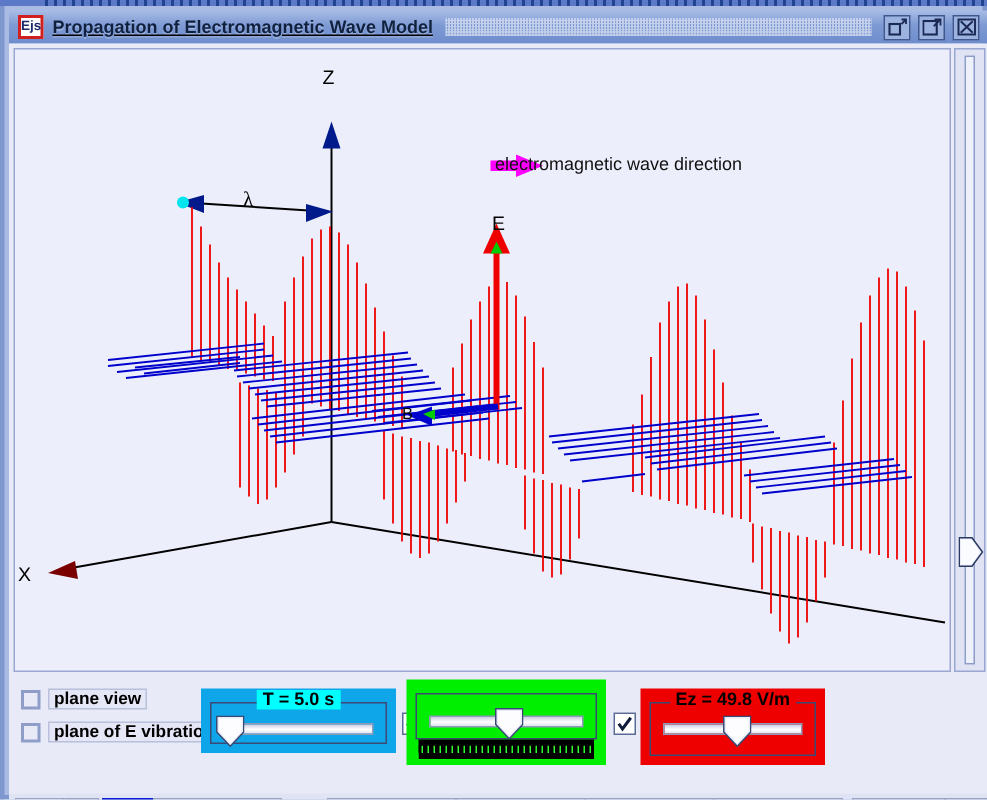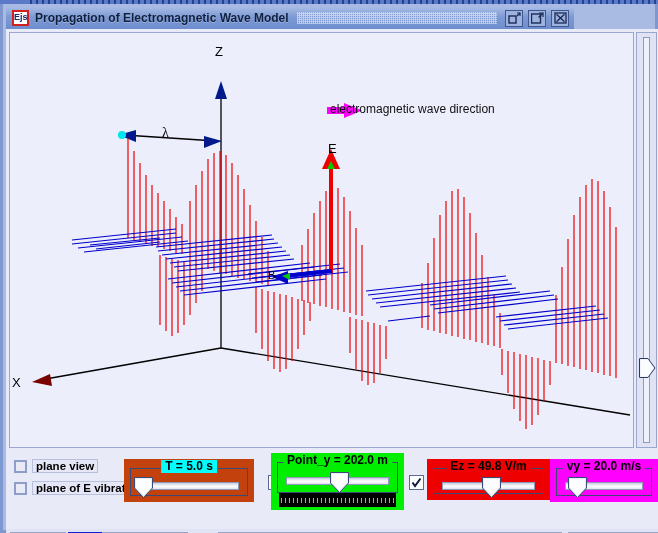--- a/index.html
+++ b/index.html
@@ -13,23 +13,23 @@
      background:repeating-linear-gradient(90deg,#22438f 0 2px,transparent 2px 6px);}
   .bg-strip2{position:absolute;left:0;top:5px;width:658px;height:5px;background:#8fa6da;}
   .bg-red-tab{position:absolute;left:36px;top:9px;width:46px;height:3px;background:#d81919;}
 
   
   .window{position:absolute;left:0;top:4px;width:658px;height:529px;
      background:#a9bbe3;border-left:3px solid #7e97cf;border-right:3px solid #7e97cf;
      border-bottom:3px solid #7e97cf;box-sizing:border-box;}
 
   
-  .titlebar{position:absolute;left:3px;top:3px;width:568px;height:22px;
+  .titlebar{position:absolute;left:3px;top:3px;width:652px;height:22px;
      background:linear-gradient(180deg,#a8bce5 0%,#7e9ad4 45%,#6e8dcd 100%);
-     display:flex;align-items:center;box-sizing:border-box;}
+     display:flex;align-items:center;box-sizing:border-box;text-decoration:underline;}
   .title-ico{width:17px;height:16px;margin-left:6px;margin-right:6px;background:#ffffff;
      border:2px solid #d02020;box-sizing:border-box;position:relative;flex:0 0 auto;}
   .title-ico::after{content:"Ejs";position:absolute;left:0;top:-2px;width:100%;
      font-size:9px;font-weight:bold;color:#1a2a6a;text-align:center;line-height:14px;
      font-family:"Liberation Sans",sans-serif;}
   .title-text{font-size:12px;font-weight:bold;color:#10203f;white-space:nowrap;
      text-shadow:0 1px 0 rgba(255,255,255,.25);}
   .title-hatch{flex:1 1 auto;height:12px;margin:0 8px;
      background-image:
        repeating-linear-gradient(0deg, rgba(255,255,255,.85) 0 1px, transparent 1px 2px),
@@ -364,21 +364,21 @@
           <div class="chkrow">
             <div class="chkbox"></div>
             <div class="chklabel">plane view</div>
           </div>
           <div class="chkrow">
             <div class="chkbox"></div>
             <div class="chklabel">plane of E vibration</div>
           </div>
         </div>
 
-        <div class="cpanel" style="left:118px;top:9px;width:130px;height:43px;background:#c2410c;">
+        <div class="cpanel" style="left:128px;top:9px;width:130px;height:43px;background:#0ea5e9;">
           <div class="fieldset">
             <div class="legend" style="background:#00ffff;">T = 5.0 s</div>
             <div class="strack" style="top:13px;"></div>
             <div class="sthumb" style="left:3px;top:8px;">
               <svg width="19" height="21" viewBox="0 0 19 21">
                 <polygon points="0.5,0.5 18.5,0.5 18.5,11 9.5,20.5 0.5,11" fill="#e9ecf7" stroke="#394a74" stroke-width="1"></polygon>
                 <polygon points="2,2 17,2 17,10.5 9.5,18.5 2,10.5" fill="#fdfdff"></polygon>
               </svg>
             </div>
           </div>
@@ -387,21 +387,20 @@
         <div class="midchk" style="left:259px;top:22px;">
           <div class="b">
             <svg width="11" height="11" viewBox="0 0 11 11">
               <path d="M1.5 5.5 L4 9 L9.5 1.5" fill="none" stroke="#101a3a" stroke-width="2"></path>
             </svg>
           </div>
         </div>
 
         <div class="cpanel" style="left:265px;top:3px;width:133px;height:57px;background:#00ee00;">
           <div class="fieldset" style="bottom:17px;">
-            <div class="legend" style="background:#00ee00;">Point_y = 202.0 m</div>
             <div class="strack" style="top:14px;"></div>
             <div class="sthumb" style="left:52px;top:9px;">
               <svg width="19" height="21" viewBox="0 0 19 21">
                 <polygon points="0.5,0.5 18.5,0.5 18.5,11 9.5,20.5 0.5,11" fill="#e9ecf7" stroke="#394a74" stroke-width="1"></polygon>
                 <polygon points="2,2 17,2 17,10.5 9.5,18.5 2,10.5" fill="#fdfdff"></polygon>
               </svg>
             </div>
           </div>
           <div class="tickbar" style="left:8px;top:40px;width:117px;height:9px;">
             <svg width="117" height="9" viewBox="0 0 117 9">
@@ -442,45 +441,33 @@
         </div>
 
         <div class="midchk" style="left:400px;top:22px;">
           <div class="b">
             <svg width="11" height="11" viewBox="0 0 11 11">
               <path d="M1.5 5.5 L4 9 L9.5 1.5" fill="none" stroke="#101a3a" stroke-width="2"></path>
             </svg>
           </div>
         </div>
 
-        <div class="cpanel" style="left:421px;top:9px;width:123px;height:41px;background:#ee0000;">
+        <div class="cpanel" style="left:421px;top:9px;width:123px;height:51px;background:#ee0000;">
           <div class="fieldset">
             <div class="legend" style="background:#ee0000;">Ez = 49.8 V/m</div>
             <div class="strack" style="top:13px;"></div>
             <div class="sthumb" style="left:48px;top:8px;">
               <svg width="19" height="21" viewBox="0 0 19 21">
                 <polygon points="0.5,0.5 18.5,0.5 18.5,11 9.5,20.5 0.5,11" fill="#e9ecf7" stroke="#394a74" stroke-width="1"></polygon>
                 <polygon points="2,2 17,2 17,10.5 9.5,18.5 2,10.5" fill="#fdfdff"></polygon>
               </svg>
             </div>
           </div>
         </div>
 
-        <div class="cpanel" style="left:544px;top:9px;width:108px;height:43px;background:#ff00ff;">
-          <div class="fieldset">
-            <div class="legend" style="background:#ff00ff;">vy = 20.0 m/s</div>
-            <div class="strack" style="top:13px;"></div>
-            <div class="sthumb" style="left:11px;top:8px;">
-              <svg width="19" height="21" viewBox="0 0 19 21">
-                <polygon points="0.5,0.5 18.5,0.5 18.5,11 9.5,20.5 0.5,11" fill="#e9ecf7" stroke="#394a74" stroke-width="1"></polygon>
-                <polygon points="2,2 17,2 17,10.5 9.5,18.5 2,10.5" fill="#fdfdff"></polygon>
-              </svg>
-            </div>
-          </div>
-        </div>
       </div>
 
       <div class="toolbar">
 
         <div class="combo" style="left:4px;top:3px;width:56px;height:24px;">
           <div class="cv">XYZ</div>
           <div class="ca">
             
           </div>
         </div>

